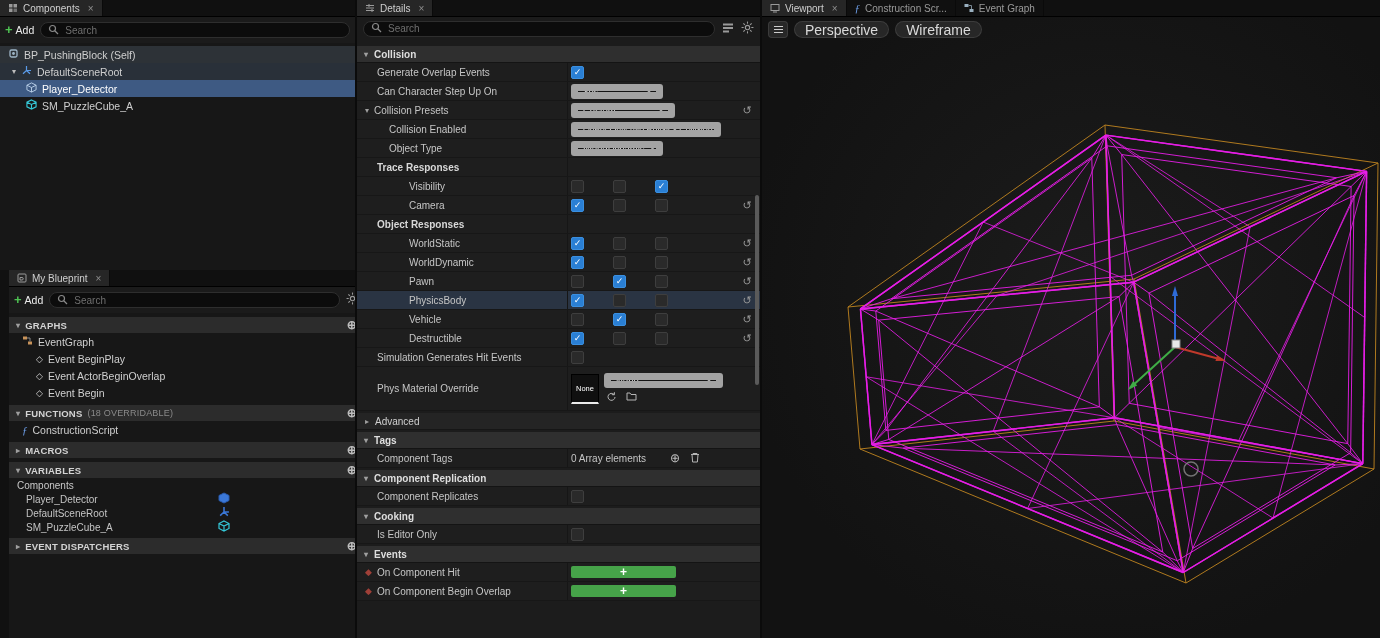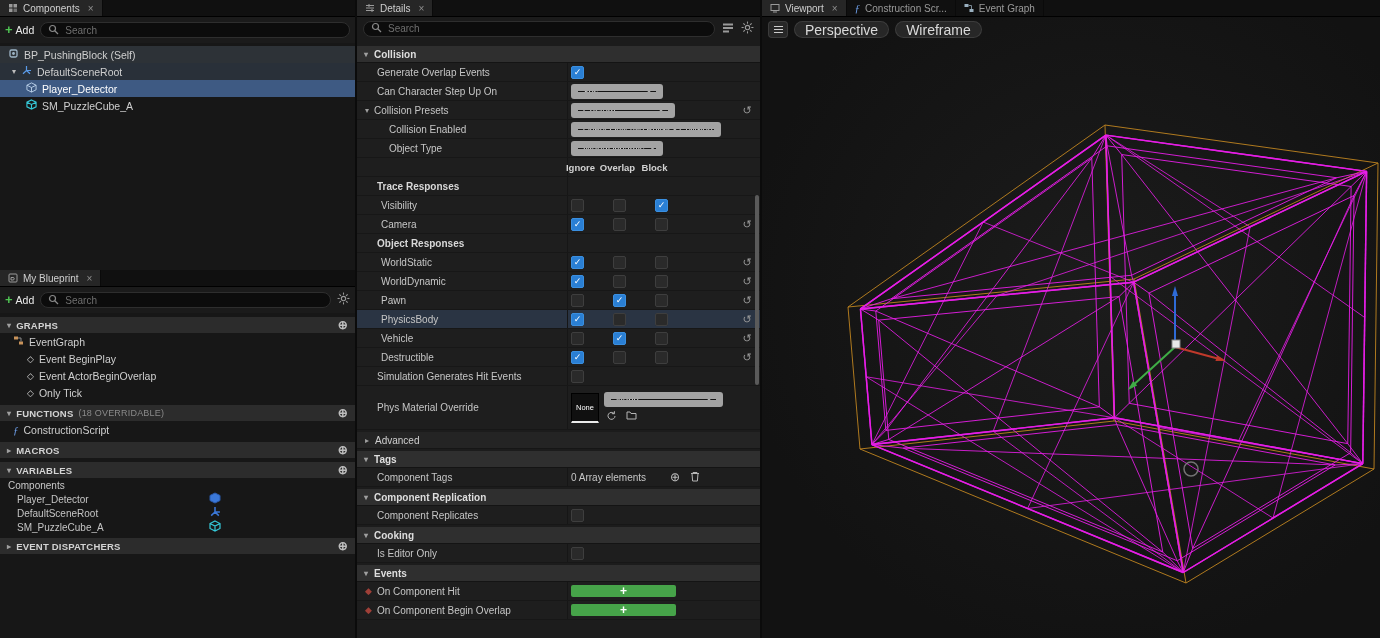--- a/index.html
+++ b/index.html
@@ -27,21 +27,21 @@
   #components-panel { left:0; top:0; width:355px; height:270px; background:#171717; }
   .trow { height:17px; display:flex; align-items:center; gap:5px; font-size:10.5px; color:#cfcfcf; padding-left:8px; margin-top:0; }
   .tree { padding-top:3px; }
   .r0 { background:#2d3237; }
   .r1 { background:#293039; padding-left:12px; }
   .r2 { background:#3e5a83; color:#fff; padding-left:26px; }
   .r3 { padding-left:26px; }
   .caret { color:#bdbdbd; font-size:8px; }
 
   
-  #my-blueprint-panel { left:0; top:270px; width:355px; height:368px; background:#171717; }
+  #my-blueprint-panel { left:9px; top:270px; width:355px; height:368px; background:#171717; }
   .mbsec { height:16px; background:#2c2c2c; display:flex; align-items:center; gap:5px; padding:0 7px;
            margin-top:4px; font-size:9.5px; font-weight:bold; color:#d4d4d4; letter-spacing:.2px; }
   .mbsec .sp { flex:1; }
   .badge { color:#8a8a8a; font-weight:normal; font-size:9px; }
   .oplus { color:#bdbdbd; font-size:12px; line-height:10px; }
   .scaret { color:#9f9f9f; font-size:8px; }
   .mbrow { height:17px; display:flex; align-items:center; gap:5px; padding-left:13px; font-size:10.5px; color:#cfcfcf; }
   .mbrow.l2 { padding-left:27px; }
   .diam { color:#d0d0d0; font-size:9px; }
   .fico { color:#6d9ee8; font-style:italic; font-size:11px; font-family:"Liberation Serif", serif; }
@@ -55,21 +55,21 @@
   .dtoolbar { height:23px; display:flex; align-items:center; gap:7px; padding:0 6px; background:#1b1b1b; }
   .dsection { height:17px; background:#2f2f2f; display:flex; align-items:center; gap:6px; padding:0 7px;
               font-size:10px; font-weight:bold; color:#dedede; margin-top:2px; border-bottom:1px solid #141414; }
   .dsection.first { margin-top:6px; }
   .drow { min-height:19px; display:flex; align-items:center; background:#1e1e1e;
           border-bottom:1px solid #171717; font-size:10px; color:#c6c6c6; }
   .drow.hl { background:#2a3443; }
   .drow .name { width:210px; flex:0 0 auto; padding-left:20px; display:flex; align-items:center; gap:5px; }
   .name.indent0 { padding-left:8px; }
   .name.indent1 { padding-left:32px; }
-  .name.indent2 { padding-left:24px; }
+  .name.indent2 { padding-left:52px; }
   .sub-name { font-weight:bold; color:#d8d8d8; padding-left:30px; }
   .drow .value { flex:1; display:flex; align-items:center; gap:5px; padding-left:3px;
                  border-left:1px solid #161616; align-self:stretch; }
   .resetcol { width:26px; flex:0 0 auto; display:flex; justify-content:center; }
   .reset { color:#9a9a9a; font-size:11px; }
   .cb { width:13px; height:13px; border-radius:2px; background:#2a2a2a; border:1px solid #3e3e3e;
         flex:0 0 auto; display:inline-flex; align-items:center; justify-content:center;
         color:#fff; font-size:9px; }
   .cb.on { background:#2a7fd4; border-color:#3a8fe0; }
   .cb.mixed { background:#2a7fd4; border-color:#3a8fe0; position:relative; }
@@ -246,21 +246,21 @@
   <div class="mbrow l2">
     <span class="diam">◇</span>
     <span>Event BeginPlay</span>
   </div>
   <div class="mbrow l2">
     <span class="diam">◇</span>
     <span>Event ActorBeginOverlap</span>
   </div>
   <div class="mbrow l2">
     <span class="diam">◇</span>
-    <span>Only Tick</span>
+    <span>Event Begin</span>
   </div>
 
   <div class="mbsec">
     <span class="scaret">▾</span>
     <span>FUNCTIONS</span>
     <span class="badge">(18 OVERRIDABLE)</span>
     <span class="sp"></span>
     <span class="oplus">⊕</span>
   </div>
   <div class="mbrow">
@@ -432,31 +432,20 @@
       </div>
     <div class="value">
       <div class="dd w92">
         <span>WorldDynamic</span>
           <span class="chev">▾</span>
       </div>
     </div>
     <div class="resetcol"></div>
   </div>
 
-  <div class="drow colhdr">
-    <div class="name"></div>
-    <div class="value">
-      <div class="matrix-heads">
-        <span class="mh">Ignore</span>
-        <span class="mh">Overlap</span>
-        <span class="mh">Block</span>
-      </div>
-    </div>
-    <div class="resetcol"></div>
-  </div>
 
 
   <div id="matrix-rows">
       <div class="drow">
         <div class="name sub-name">Trace Responses</div>
         <div class="value"></div>
         <div class="resetcol"></div>
       </div>
       <div class="drow">
         <div class="name indent2">Visibility</div>

